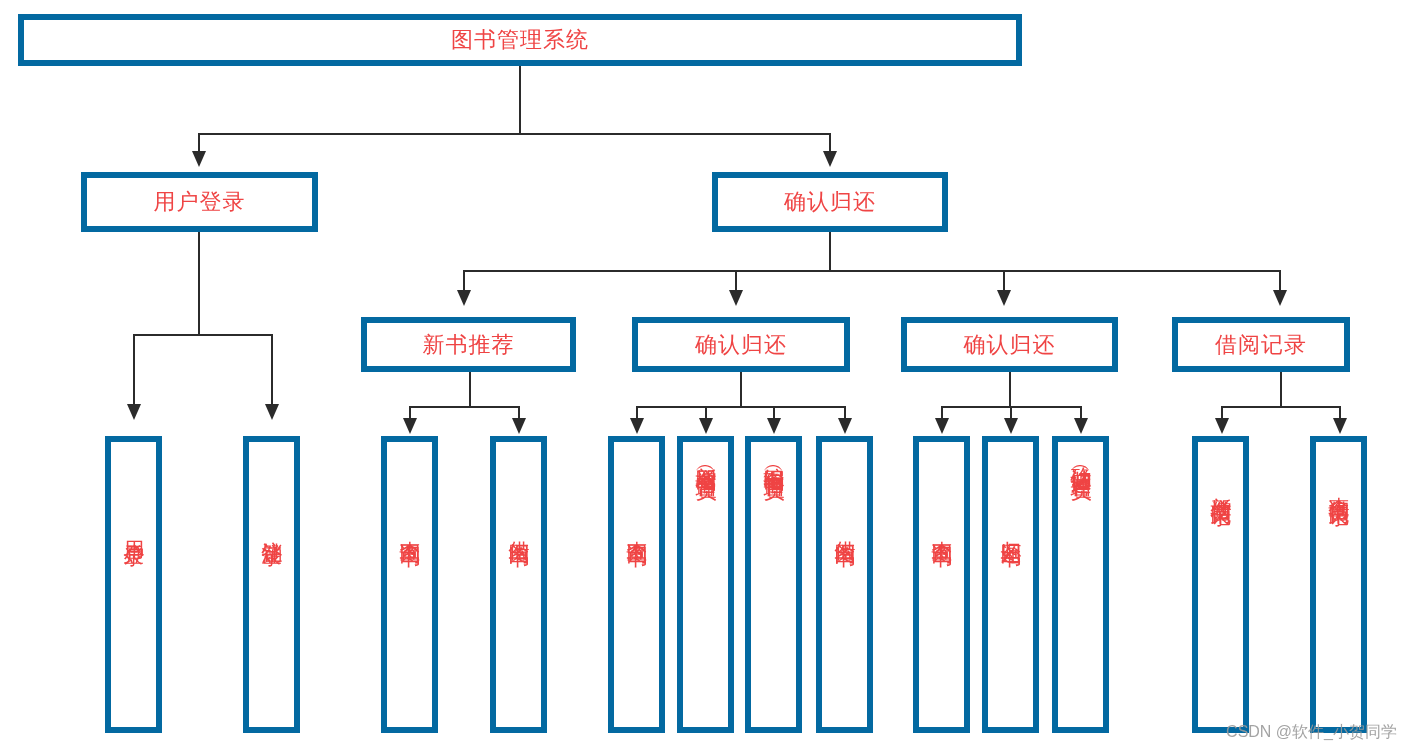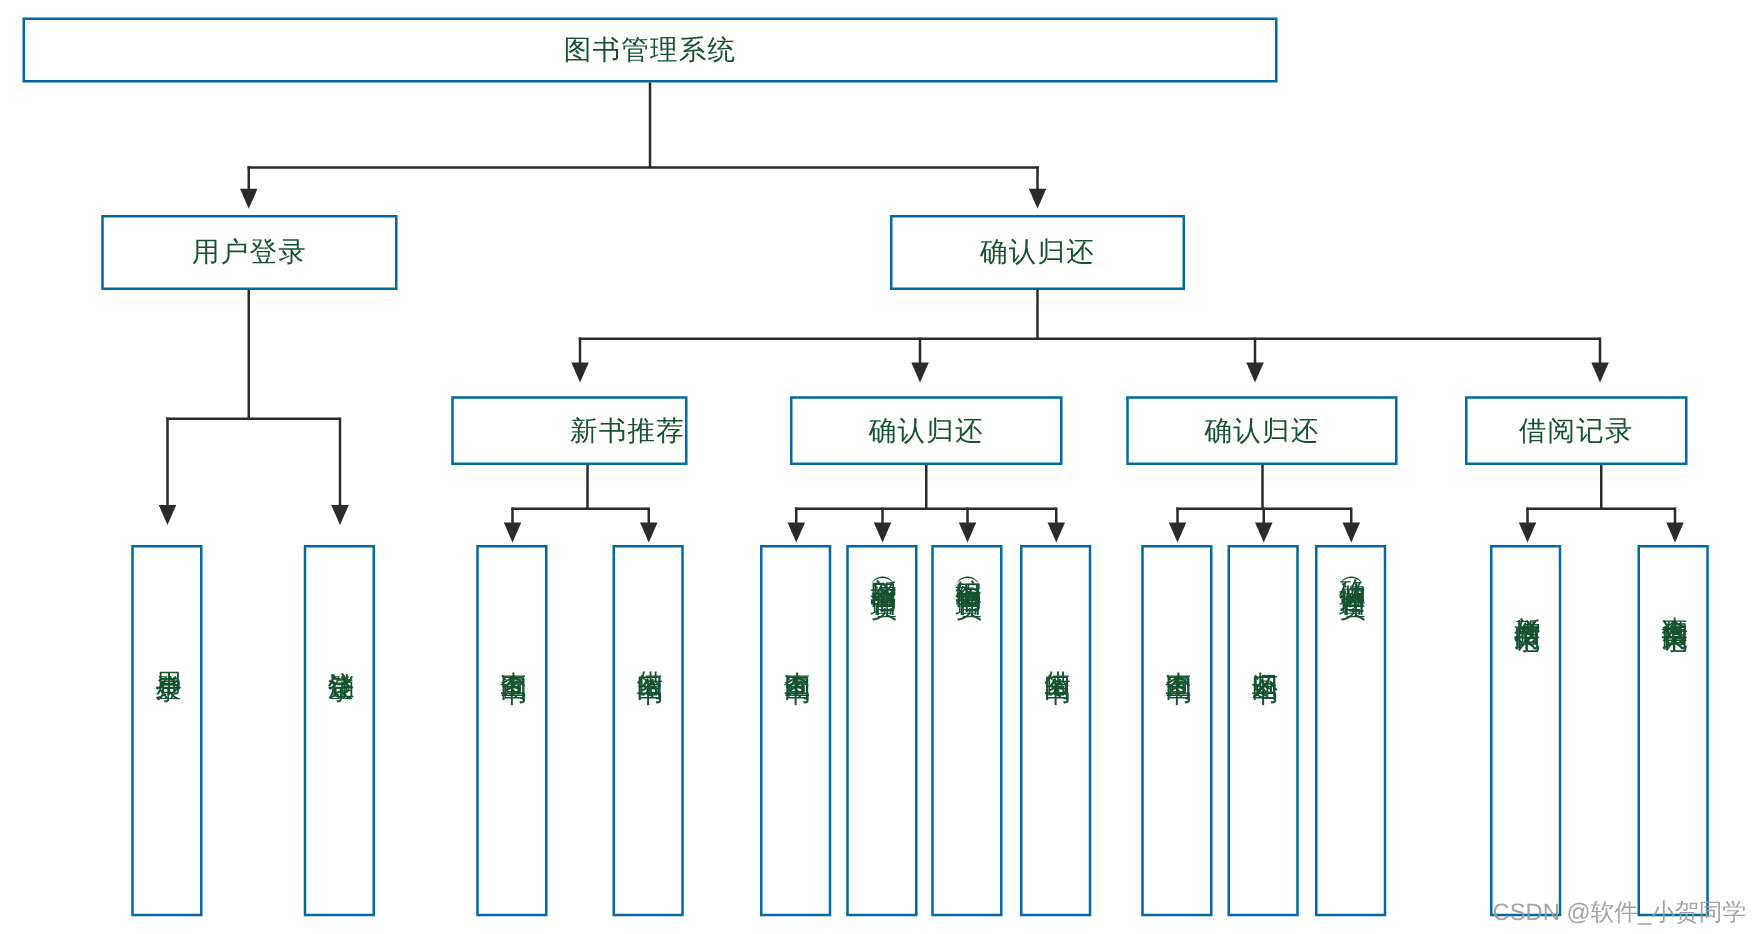--- a/index.html
+++ b/index.html
@@ -15,25 +15,25 @@
     width: 1405px;
     height: 747px;
     background: #ffffff;
     overflow: hidden;
   }
   
   .node {
     position: absolute;
     box-sizing: border-box;
     background: #ffffff;
-    border: 2px solid #0369a1;
+    border: 6px solid #0369a1;
     display: flex;
     align-items: center;
     justify-content: center;
-    color: #14532d;
+    color: #ef4444;
   }
   .node.h {
     font-size: 22px;
     letter-spacing: 1px;
   }
   .node.v {
     align-items: flex-start;
     justify-content: center;
     padding-top: 6px;
   }
@@ -67,21 +67,21 @@
     height: 0;
     border-left: 7px solid transparent;
     border-right: 7px solid transparent;
     border-top: 16px solid #2b2b2b;
   }
   
   #watermark {
     position: absolute;
     right: 8px;
     bottom: 4px;
-    font-size: 19px;
+    font-size: 16px;
     color: #9a9a9a;
     white-space: nowrap;
     opacity: 0.9;
   }
 </style>
 </head>
 <body>
 
 <div id="canvas">
 
@@ -115,21 +115,21 @@
   <div class="ln hln" style="left:463px; top:270px; width:817px;"></div>
   <div class="ln vln" style="left:463px; top:270px; height:22px;"></div>
   <div class="arrow" style="left:457px; top:290px;"></div>
   <div class="ln vln" style="left:735px; top:270px; height:22px;"></div>
   <div class="arrow" style="left:729px; top:290px;"></div>
   <div class="ln vln" style="left:1003px; top:270px; height:22px;"></div>
   <div class="arrow" style="left:997px; top:290px;"></div>
   <div class="ln vln" style="left:1279px; top:270px; height:22px;"></div>
   <div class="arrow" style="left:1273px; top:290px;"></div>
 
-  <div class="node h" style="left:361px; top:317px; width:189px; height:55px;justify-content:flex-end;">
+  <div class="node h" style="left:361px; top:317px; width:215px; height:55px;">
     <span>新书推荐</span>
   </div>
   <div class="node h" style="left:632px; top:317px; width:218px; height:55px;">
     <span>确认归还</span>
   </div>
   <div class="node h" style="left:901px; top:317px; width:217px; height:55px;">
     <span>确认归还</span>
   </div>
   <div class="node h" style="left:1172px; top:317px; width:178px; height:55px;">
     <span>借阅记录</span>

